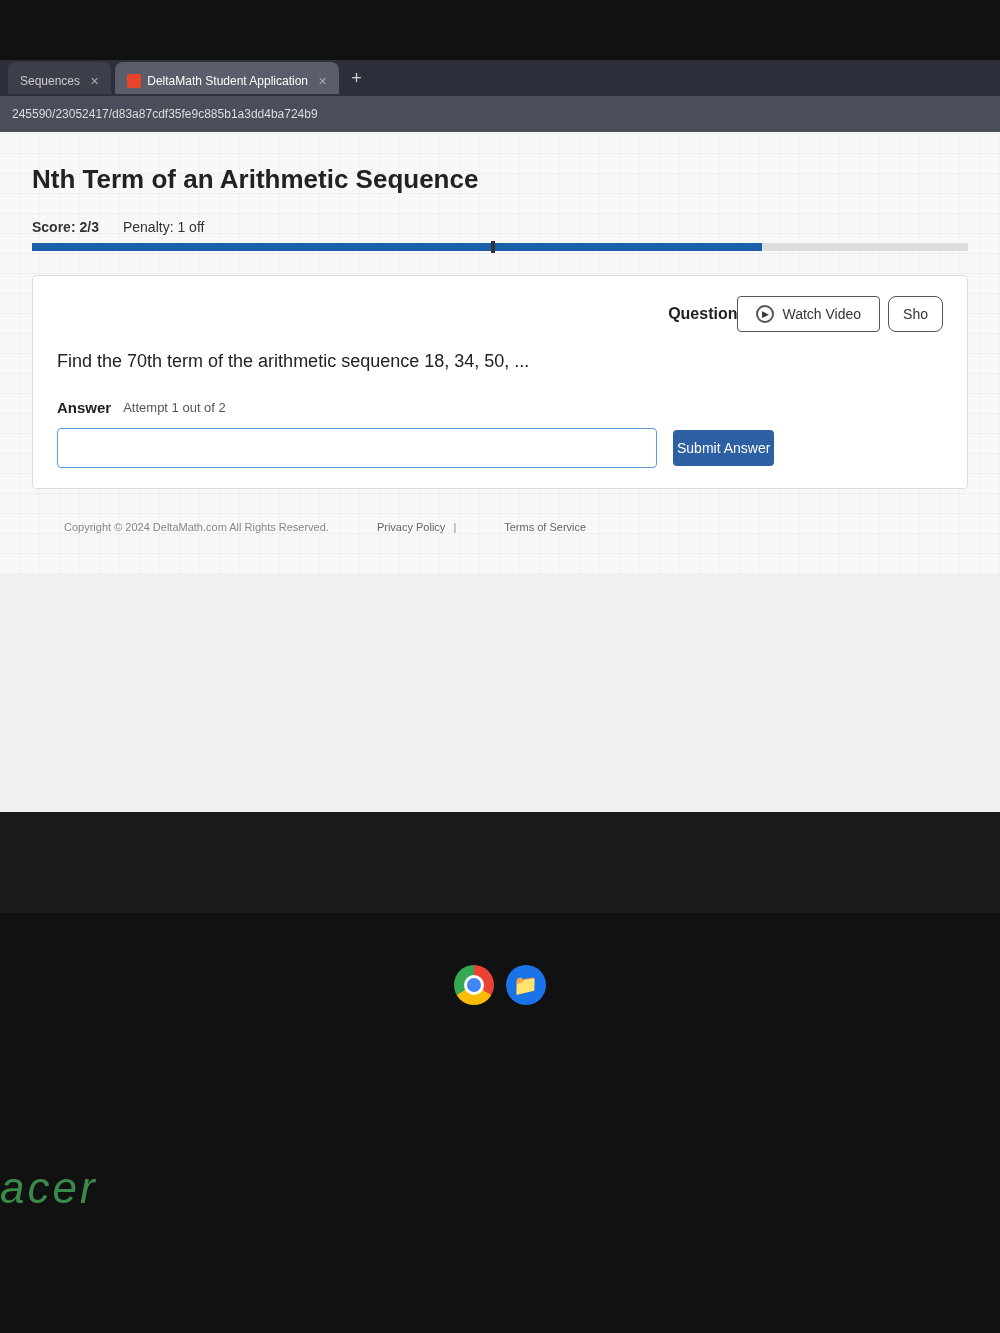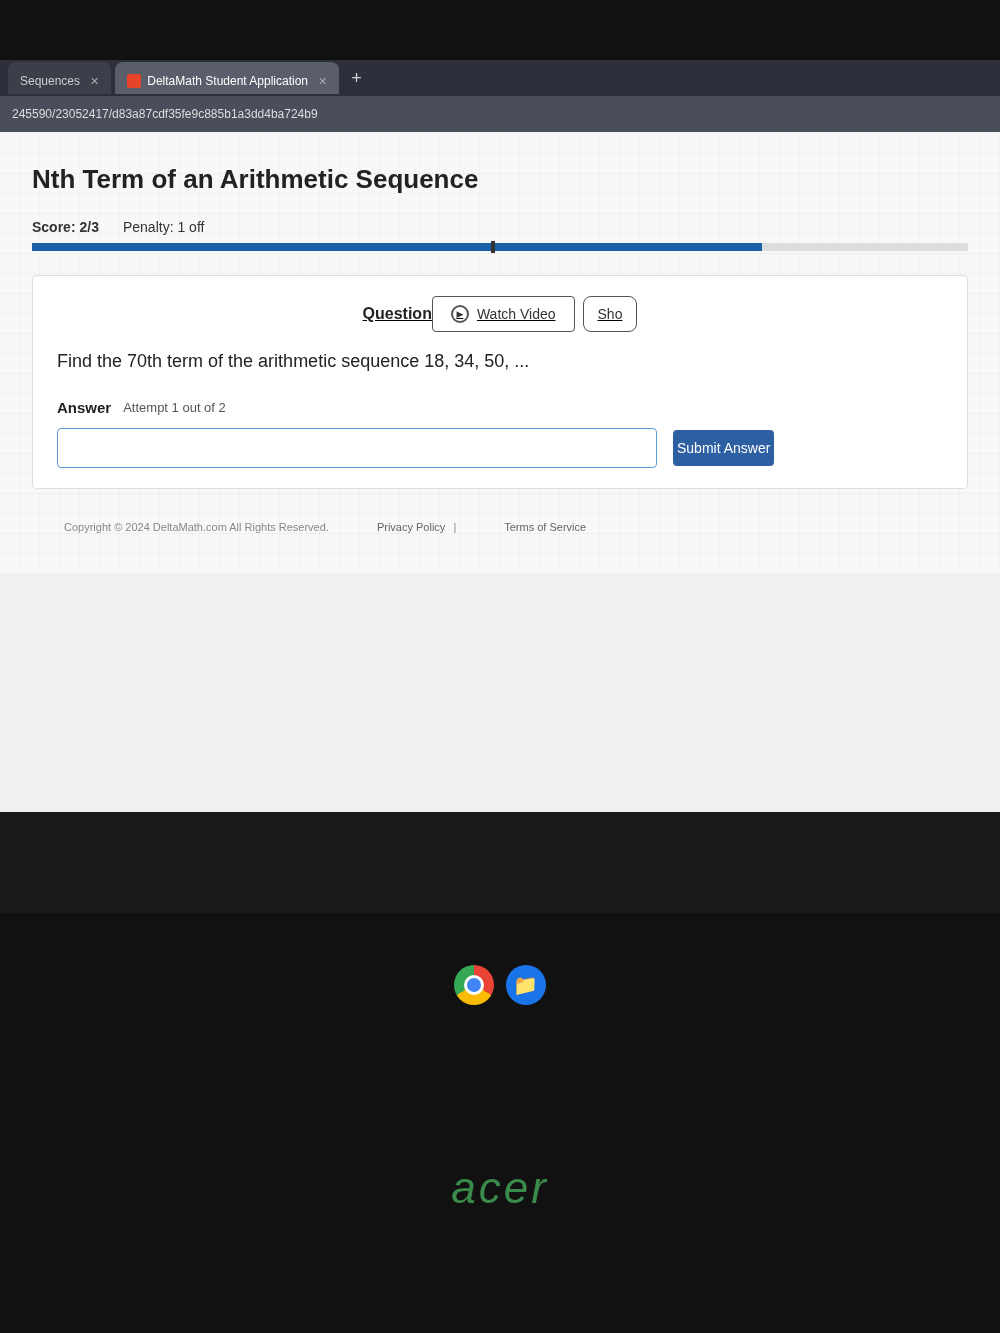--- a/index.html
+++ b/index.html
@@ -163,23 +163,22 @@
       background: white;
       border: 1px solid #ddd;
       border-radius: 4px;
       padding: 20px 24px;
       margin-bottom: 16px;
     }
 
     .question-header {
       display: flex;
       align-items: center;
-      justify-content: center;
+      justify-content: flex-end;
       margin-bottom: 16px;
-      text-decoration: underline;
     }
 
     .question-label {
       font-size: 16px;
       font-weight: bold;
       color: #222;
     }
 
     .question-buttons {
       display: flex;
@@ -344,21 +343,20 @@
       font-size: 20px;
     }
 
     
     .acer-area {
       position: absolute;
       bottom: 120px;
       left: 0;
       right: 0;
       display: flex;
-      justify-content: center;
       align-items: center;
     }
 
     .acer-logo {
       color: #555;
       font-size: 36px;
       font-style: italic;
       font-weight: 300;
       letter-spacing: 2px;
       font-family: 'Arial', sans-serif;

